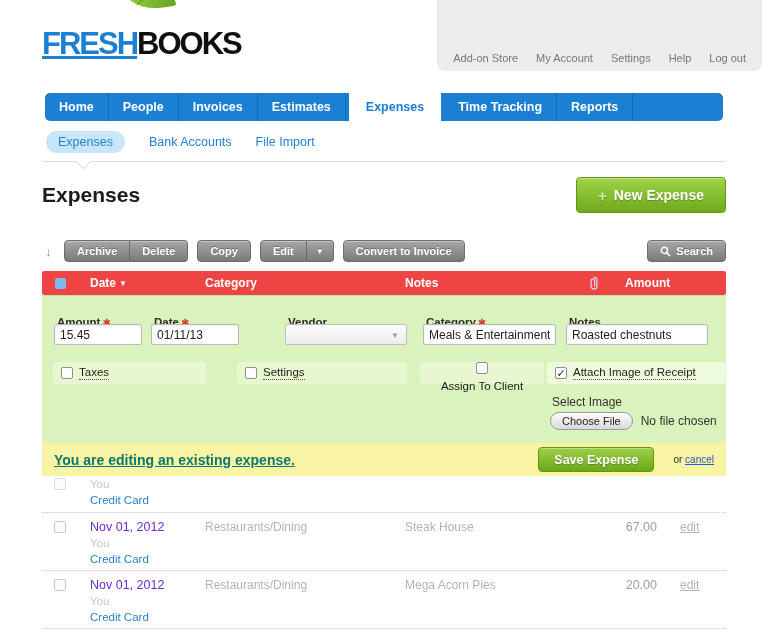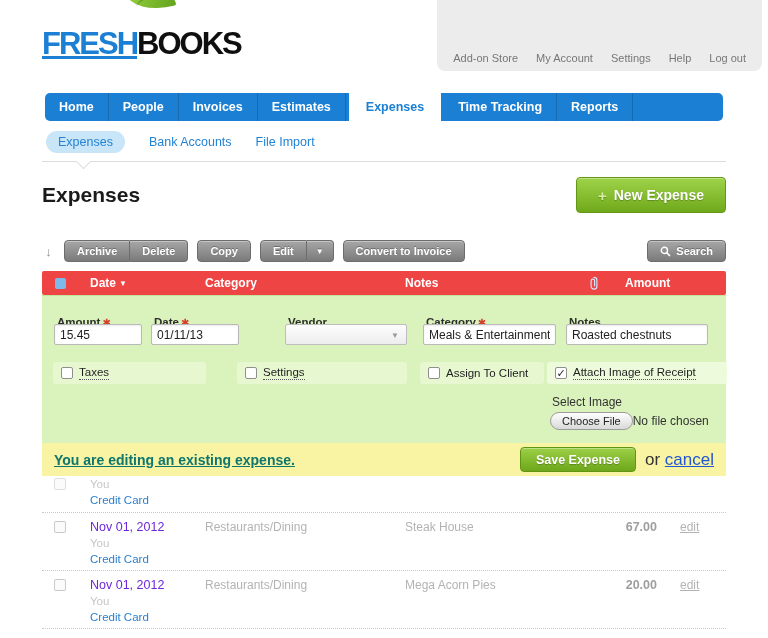--- a/index.html
+++ b/index.html
@@ -121,69 +121,69 @@
   }
   .i-vendor .sel-caret { position:absolute; right:7px; top:6px; font-size:8px; color:#9a9a9a; }
   .g-cat    { left:384px; } .i-cat { left:381px; width:133px; }
   .g-notes  { left:527px; } .i-notes { left:524px; width:142px; }
   .pill {
     position:absolute; top:66px; height:22px; background:#e7f8d1; border-radius:3px;
     display:flex; align-items:center; padding:0 8px; gap:6px; cursor:pointer;
   }
   .pill1 { left:11px;  width:153px; }
   .pill2 { left:195px; width:170px; }
-  .pill3 { left:378px; width:124px; }
+  .pill3 { left:378px; width:124px;flex-direction:column; }
   .pill4 { left:505px; width:180px; background:#edfadb; }
   .cbx {
     width:12px; height:12px; border:1px solid #8f8f8f; background:#fff; border-radius:2px;
     display:flex; align-items:center; justify-content:center; flex:none;
     font-size:11px; font-weight:bold; color:#1d1d1d; line-height:1;
   }
   .pill-label { font-size:11.5px; color:#1e1e1e; border-bottom:1px dotted #555; padding-bottom:1px; white-space:nowrap; }
   .pill-label.no-dot { border-bottom:none; }
   .select-image { position:absolute; left:510px; top:99px; font-size:12px; color:#333; }
-  .file-row { position:absolute; left:508px; top:116px; display:flex; align-items:center; }
+  .file-row { position:absolute; left:508px; top:116px; display:flex; align-items:center; gap:8px; }
   .choose-btn {
     background:linear-gradient(#fefefe,#d9d9d9); border:1px solid #9b9b9b; border-radius:10px;
     font-size:11px; color:#222; padding:2px 11px; cursor:pointer; font-family:inherit;
   }
   .no-file { font-size:12px; color:#333; }
   
   .editbar {
     position:absolute; left:42px; top:443px; width:684px; height:33px; background:#f8f4a4;
     display:flex; align-items:center; padding:0 12px;
   }
   .editbar .msg { font-size:14px; font-weight:bold; color:#0f766e;text-decoration:underline; }
   .btn-save {
     margin-left:auto; background:linear-gradient(#9cd047,#6da71a); border:1px solid #629414;
     border-radius:4px; height:25px; padding:0 15px; font-size:12.5px; font-weight:bold; color:#fff;
     cursor:pointer; font-family:inherit; box-shadow:inset 0 1px 0 rgba(255,255,255,.35);
     text-shadow:0 1px 1px rgba(0,0,0,.25);
   }
-  .or-cancel { font-size:17px; color:#333; margin-left:9px; }
+  .or-cancel { font-size:10px; color:#333; margin-left:19px; }
   .or-cancel a { color:#2257d0; text-decoration:underline; cursor:pointer; }
   
   .rows { position:absolute; left:42px; top:476px; width:684px; }
   .row { position:relative; }
   .row.partial { height:36px; }
   .row.full { height:58px; border-top:1px dotted #c9c9c9; }
   .end-line { border-top:1px dotted #c9c9c9; }
   .c-check { position:absolute; left:12px; width:12px; height:12px; border:1px solid #c9c9c9; background:#fbfbfb; border-radius:2px; cursor:pointer; }
   .row.partial .c-check { top:2px; border-color:#ddd; }
   .row.full .c-check { top:8px; }
   .c-date { position:absolute; left:48px; top:7px; font-size:12.5px; color:#6d28d9; }
   .c-who  { position:absolute; left:48px; font-size:11.5px; color:#c6c6c6; }
   .row.partial .c-who { top:2px; }
   .row.full .c-who { top:24px; }
   .c-pay  { position:absolute; left:48px; font-size:11.5px; color:#2a7fd0; cursor:pointer; }
   .row.partial .c-pay { top:18px; }
   .row.full .c-pay { top:40px; }
   .c-cat   { position:absolute; left:163px; top:7px; font-size:12px; color:#b3b3b3; }
   .c-notes { position:absolute; left:363px; top:7px; font-size:12px; color:#b3b3b3; }
-  .c-amount{ position:absolute; left:520px; top:7px; width:95px; text-align:right; font-size:12.5px; font-weight:bold; color:#9e9e9e; }
+  .c-amount{ position:absolute; left:520px; top:7px; width:95px; text-align:right; font-size:12.5px; font-weight:normal; color:#9e9e9e; }
   .c-edit  { position:absolute; left:638px; top:7px; font-size:12px; color:#b3b3b3; text-decoration:underline; cursor:pointer; }
 </style>
 </head>
 <body>
 
 <div id="app">
 
   <div class="topbar">
     <a>Add-on Store</a>
     <a>My Account</a>

